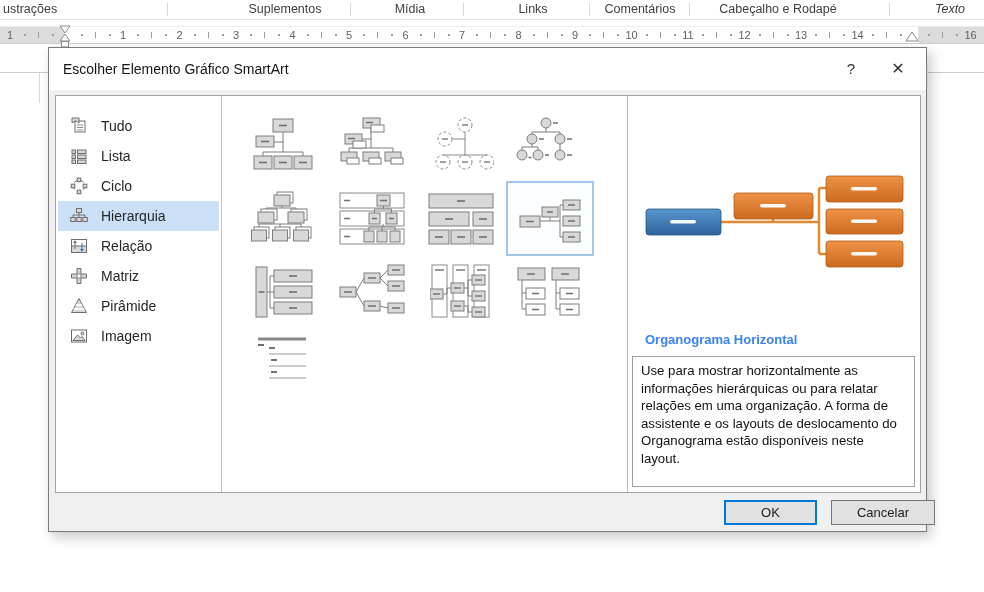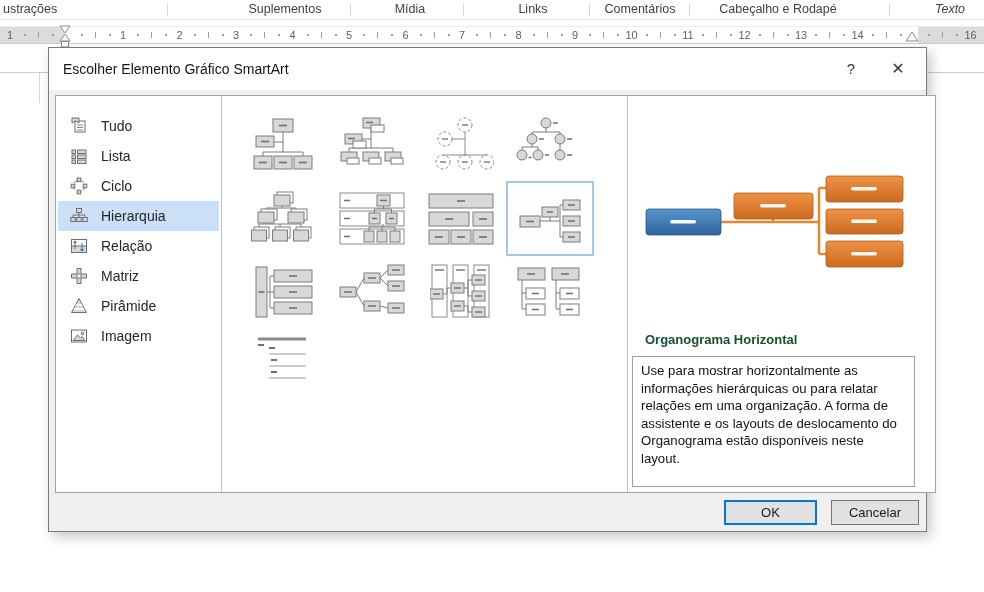--- a/index.html
+++ b/index.html
@@ -25,39 +25,39 @@
   
   .dlg{position:absolute;left:48px;top:47px;width:879px;height:485px;background:#f0f0f0;
        border:1px solid #7a7a7a;box-shadow:4px 5px 12px rgba(0,0,0,.22);box-sizing:border-box;}
   .titlebar{position:absolute;top:0;left:0;right:0;height:42px;background:#fff;}
   .dlgtitle{position:absolute;left:14px;top:0;line-height:42px;font-size:14px;color:#151515;}
   .capbtn{position:absolute;top:0;height:42px;line-height:42px;text-align:center;
           font-size:15px;color:#333;cursor:default;}
   .helpbtn{right:58px;width:34px;}
   .closebtn{right:8px;width:40px;font-size:16px;}
   .panel{position:absolute;left:6px;top:47px;width:864px;height:396px;background:#fff;
-         border:1px solid #a3a3a3;box-sizing:content-box;padding-left:15px;}
+         border:1px solid #a3a3a3;box-sizing:content-box;}
   .sidebar{position:absolute;left:0;top:0;width:166px;height:100%;border-right:1px solid #c0c0c0;
            padding-top:15px;box-sizing:border-box;}
   .cat{height:30px;display:flex;align-items:center;gap:13px;padding-left:12px;margin:0 2px;
        font-size:14px;color:#262626;}
   .cat.sel{background:#cbdff6;}
   .cicon{width:18px;height:18px;flex:0 0 18px;}
   .gridarea{position:absolute;left:167px;top:0;width:404px;height:100%;border-right:1px solid #c0c0c0;}
   .cell{position:absolute;width:88px;display:flex;align-items:center;justify-content:center;}
   .cell.sel{border:2px solid #a3c7e8;background:#fdfeff;box-sizing:border-box;}
   .previewarea{position:absolute;left:572px;top:0;width:292px;height:100%;}
   .pvsvg{position:absolute;left:4px;top:10px;}
-  .pvtitle{position:absolute;left:17px;top:236px;font-size:13px;font-weight:bold;color:#14532d;}
+  .pvtitle{position:absolute;left:17px;top:236px;font-size:13px;font-weight:bold;color:#3b82f6;}
   .pvdesc{position:absolute;left:4px;top:260px;width:283px;height:131px;border:1px solid #9d9fa3;
           box-sizing:border-box;padding:5px 8px;font-size:13.2px;line-height:1.33;color:#121212;}
   .btn{position:absolute;top:452px;height:25px;display:flex;align-items:center;justify-content:center;
        background:#e1e1e1;font-size:13px;color:#1a1a1a;box-sizing:border-box;cursor:default;}
   .okbtn{left:675px;width:93px;border:2px solid #0078d7;}
-  .cancelbtn{left:782px;width:88px;border:1px solid #767676;}
+  .cancelbtn{left:782px;width:104px;border:1px solid #767676;}
 </style>
 </head>
 <body>
 
 <div class="tabstrip">
     <span class="rgl la" style="left: 3px;">ustrações</span>
     <span class="rgl" style="left: 285px;">Suplementos</span>
     <span class="rgl" style="left: 410px;">Mídia</span>
     <span class="rgl" style="left: 533px;">Links</span>
     <span class="rgl" style="left: 640px;">Comentários</span>

